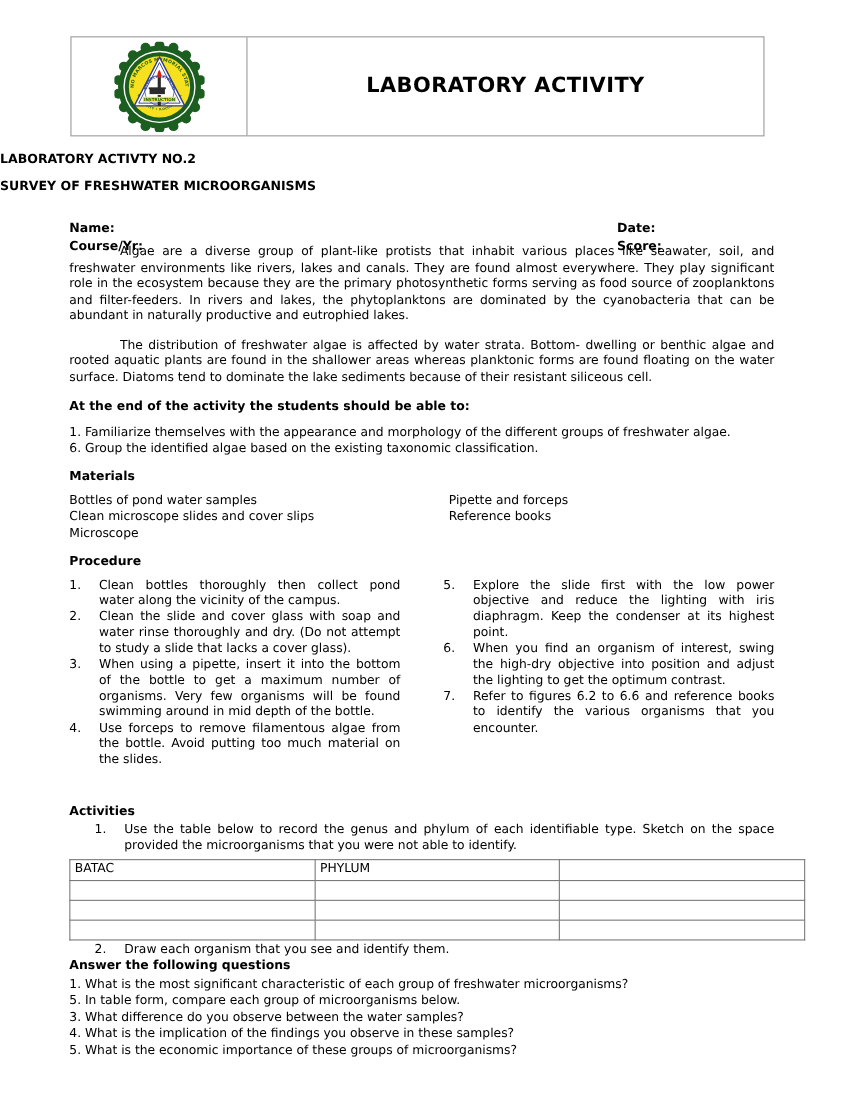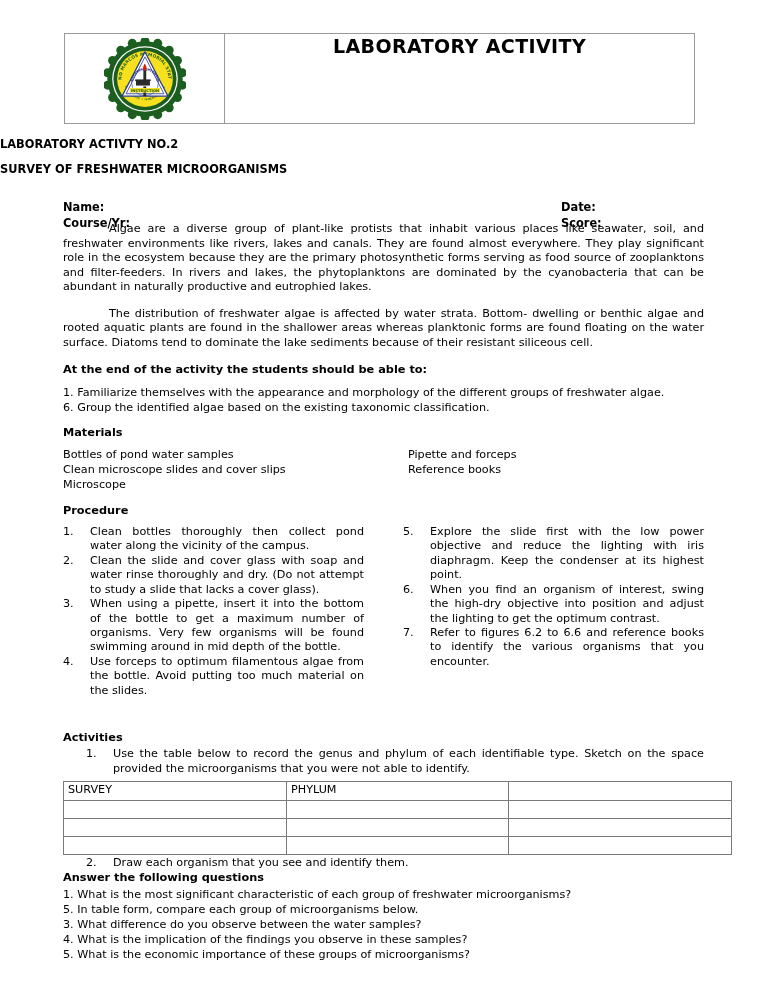--- a/index.html
+++ b/index.html
@@ -40,20 +40,21 @@
     width: 160px;
     box-sizing: border-box;
     border-right: 1px solid #9a9a9a;
     display: flex;
     align-items: center;
     justify-content: center;
   }
   .header-title-cell {
     flex: 1;
     display: flex;
+    align-items: center;
     justify-content: center;
   }
   .header-title-cell .title-text {
     font-size: 19px;
     font-weight: bold;
     letter-spacing: 0.4px;
   }
 
   
   .seal {
@@ -342,21 +343,21 @@
         <div class="proc-item">
           <span class="num">2.</span>
           <span>Clean the slide and cover glass with soap and water rinse thoroughly and dry. (Do not attempt to study a slide that lacks a cover glass).</span>
         </div>
         <div class="proc-item">
           <span class="num">3.</span>
           <span>When using a pipette, insert it into the bottom of the bottle to get a maximum number of organisms. Very few organisms will be found swimming around in mid depth of the bottle.</span>
         </div>
         <div class="proc-item">
           <span class="num">4.</span>
-          <span>Use forceps to optimum filamentous algae from the bottle. Avoid putting too much material on the slides.</span>
+          <span>Use forceps to remove filamentous algae from the bottle. Avoid putting too much material on the slides.</span>
         </div>
       </div>
 
       <div class="proc-col right">
         <div class="proc-item">
           <span class="num">5.</span>
           <span>Explore the slide first with the low power objective and reduce the lighting with iris diaphragm. Keep the condenser at its highest point.</span>
         </div>
         <div class="proc-item">
           <span class="num">6.</span>
@@ -374,21 +375,21 @@
     <div class="act-list">
       <div class="act-item">
         <span class="num">1.</span>
         <span>Use the table below to record the genus and phylum of each identifiable type. Sketch on the space provided the microorganisms that you were not able to identify.</span>
       </div>
     </div>
 
     <table class="genus-table">
       <tbody>
         <tr class="hdr">
-          <td class="c1">SURVEY</td>
+          <td class="c1">BATAC</td>
           <td class="c2">PHYLUM</td>
           <td class="c3"></td>
         </tr>
         <tr>
           <td class="c1"></td>
           <td class="c2"></td>
           <td class="c3"></td>
         </tr>
         <tr>
           <td class="c1"></td>

